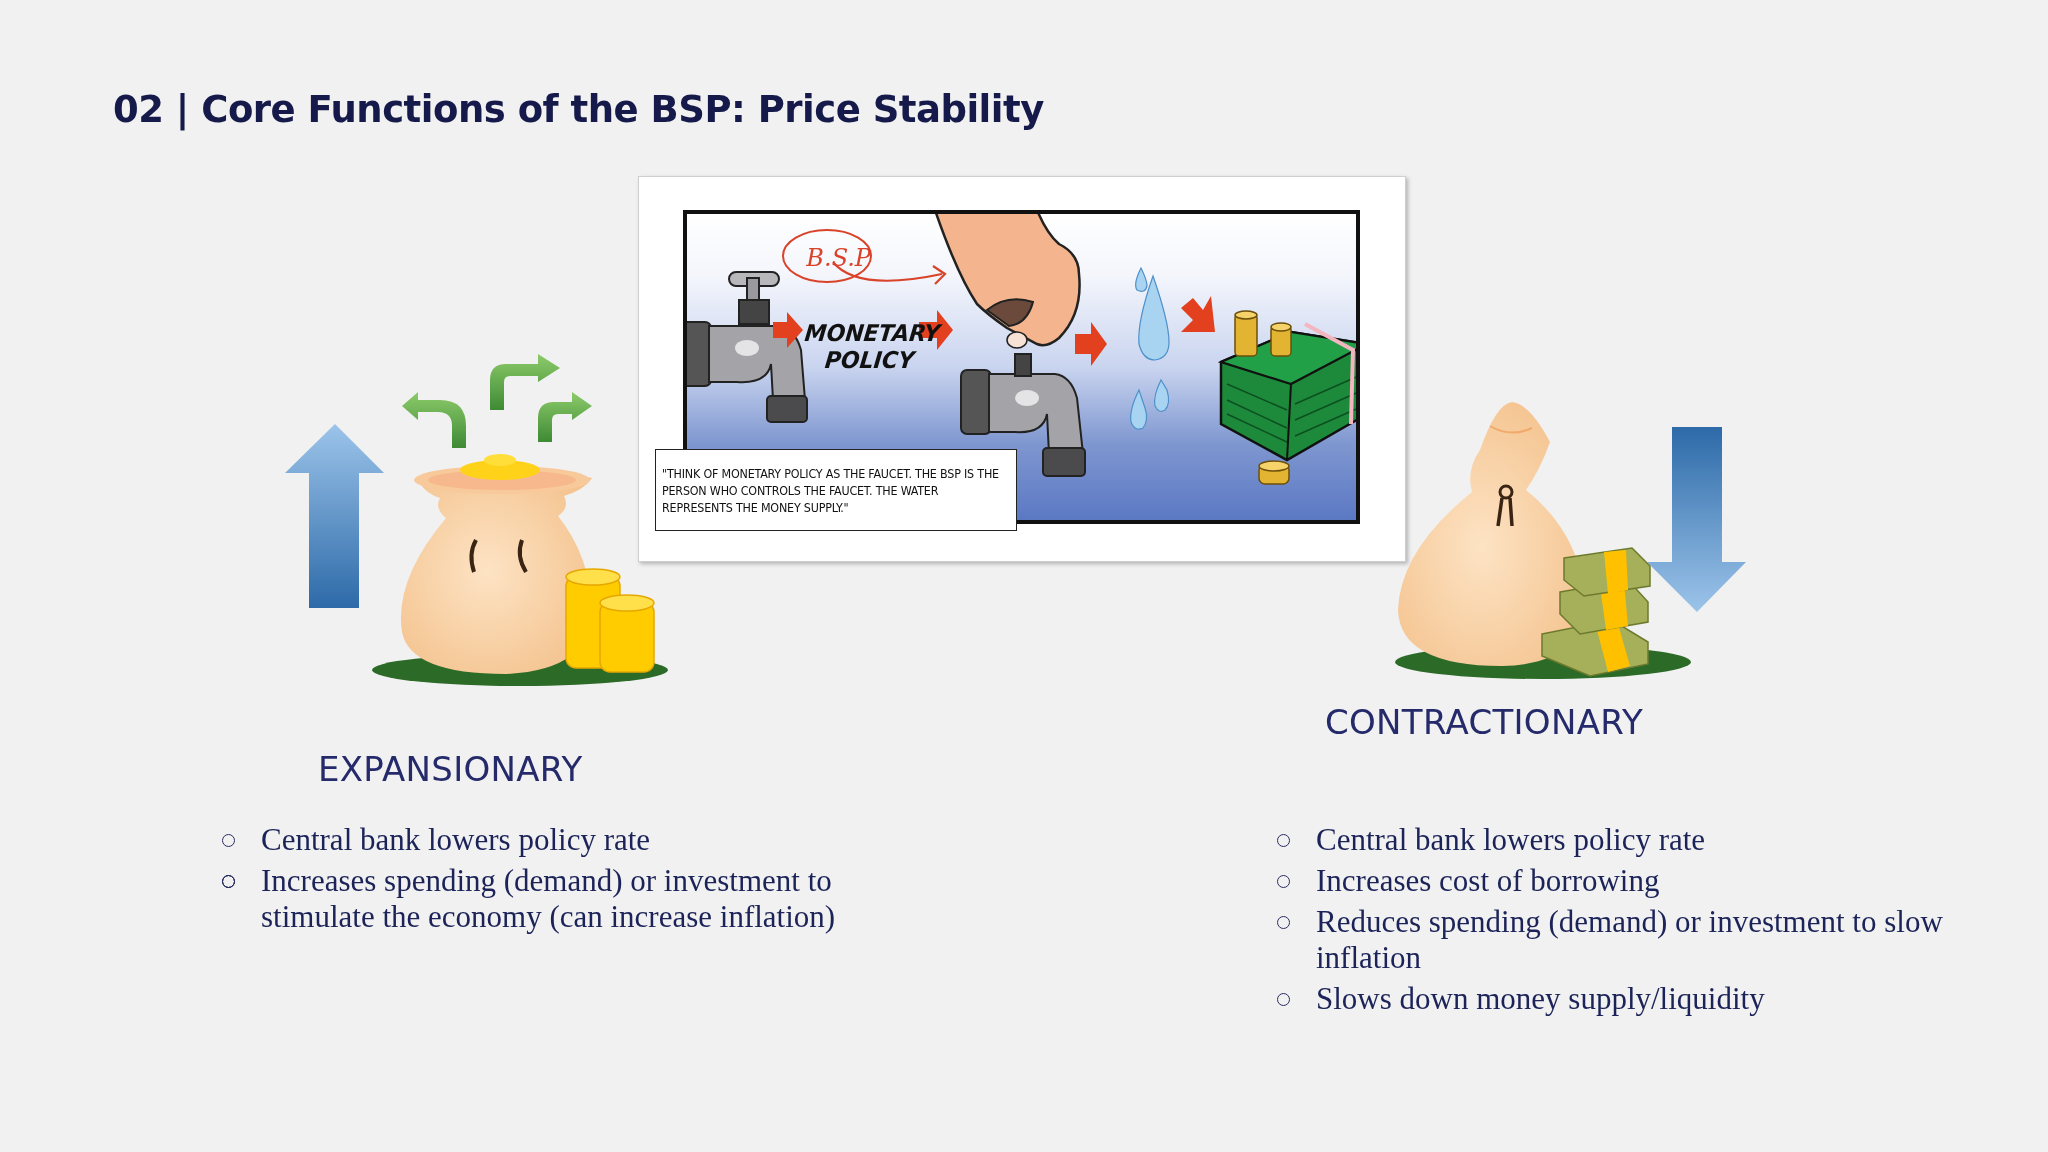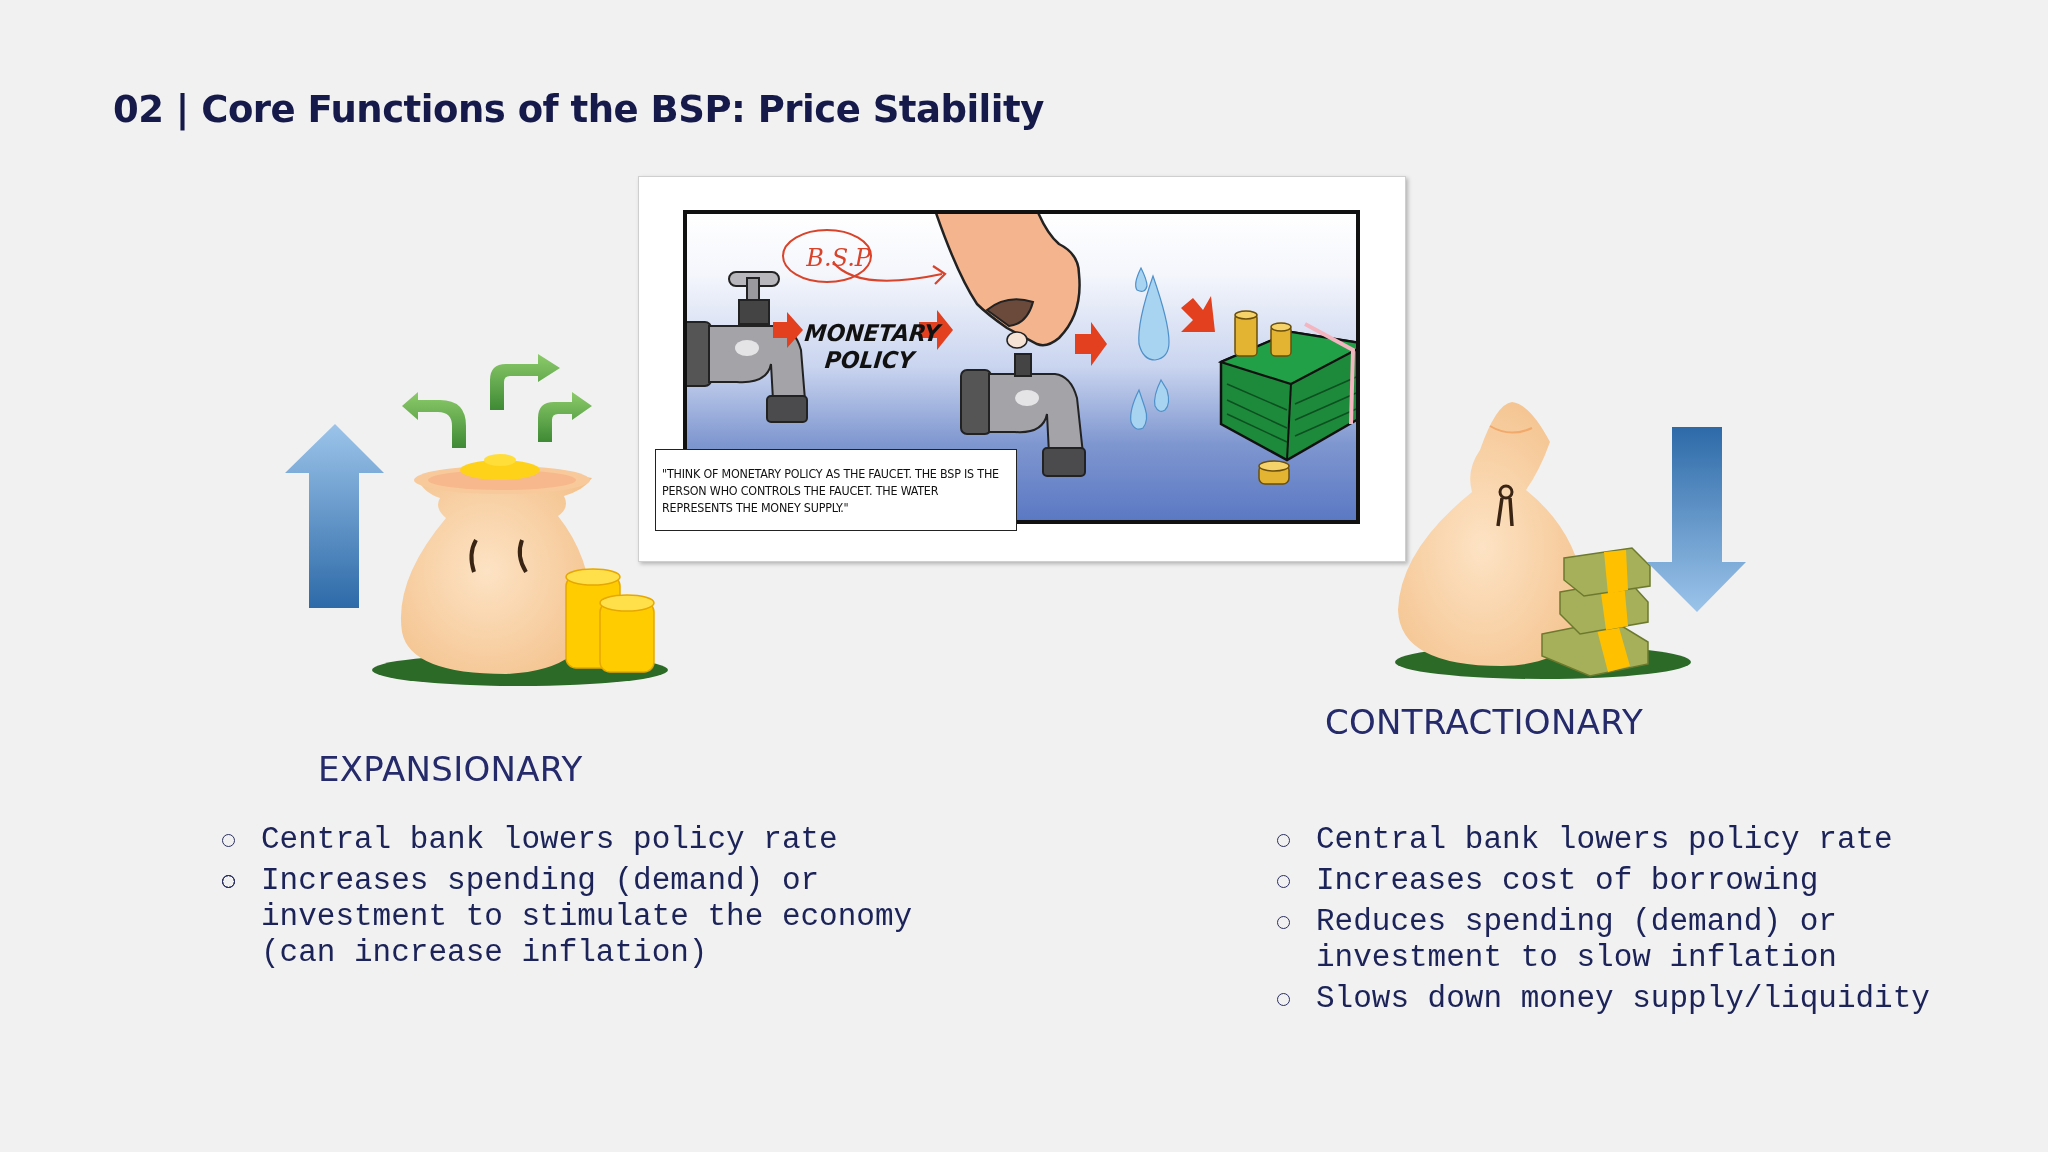--- a/index.html
+++ b/index.html
@@ -52,21 +52,21 @@
     font-family: "DejaVu Serif", serif; font-size: 24px; font-style: italic;
   }
   .section-heading {
     font-family: "DejaVu Sans", sans-serif;
     font-size: 34px; font-weight: 400; color: #252a6b;
     letter-spacing: 0.3px; white-space: nowrap;
   }
   .bullets { list-style: none; margin: 0; padding: 0; }
   .bullets li {
     position: relative;
-    font-family: Liberation Mono, monospace;
+    font-family: Liberation Serif, serif;
     font-size: 31px; line-height: 36px; color: #1b2358;
     padding-left: 39px;
     margin-bottom: 5px;
   }
   .bullets li .dot {
     position: absolute; left: 0; top: 12px;
     width: 13px; height: 13px; border: 1.6px solid #2a2f60; border-radius: 50%;
     box-sizing: border-box;
   }
   .illus { position: absolute; }

